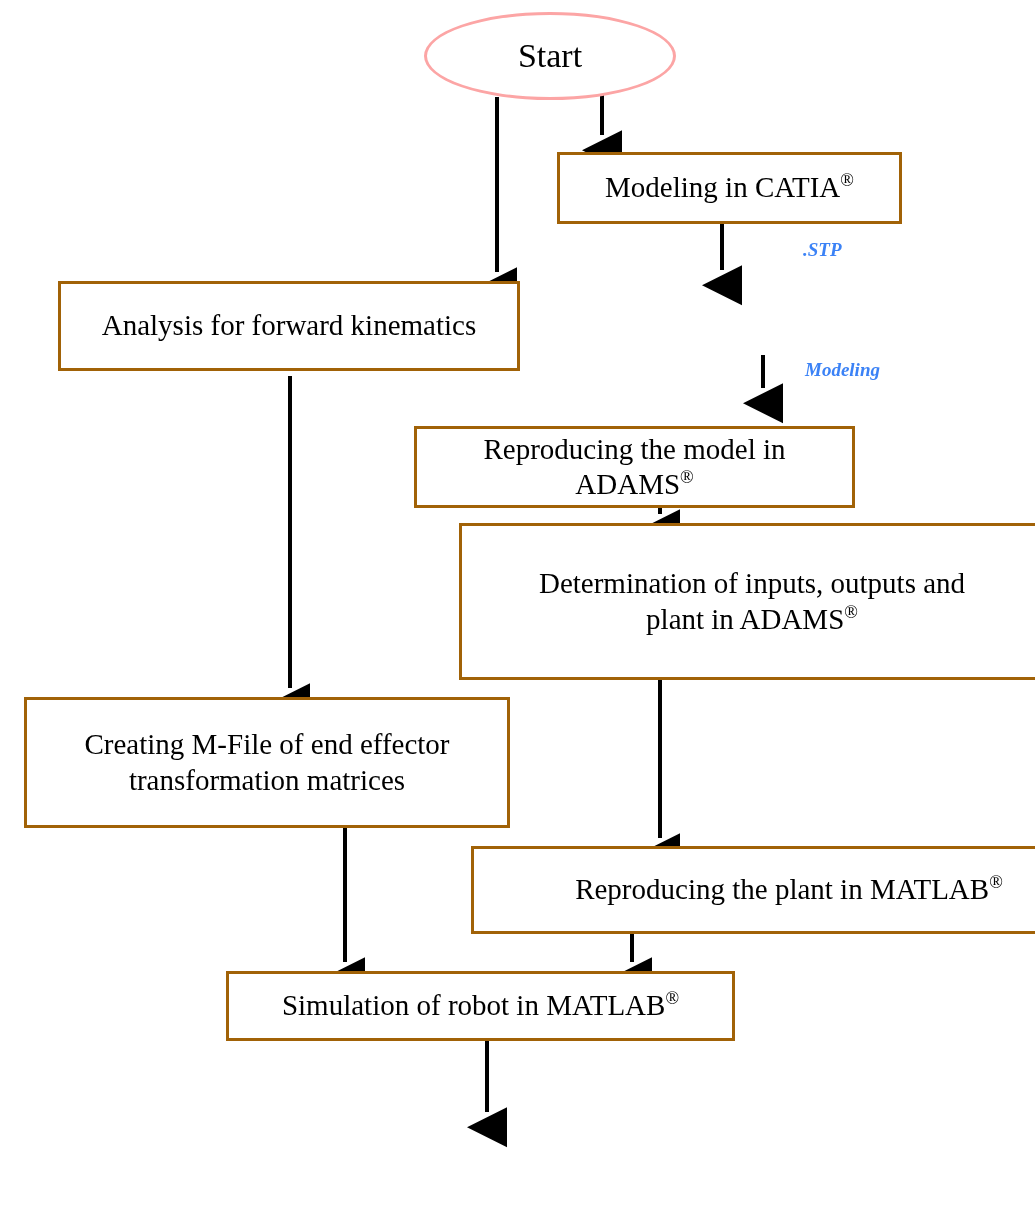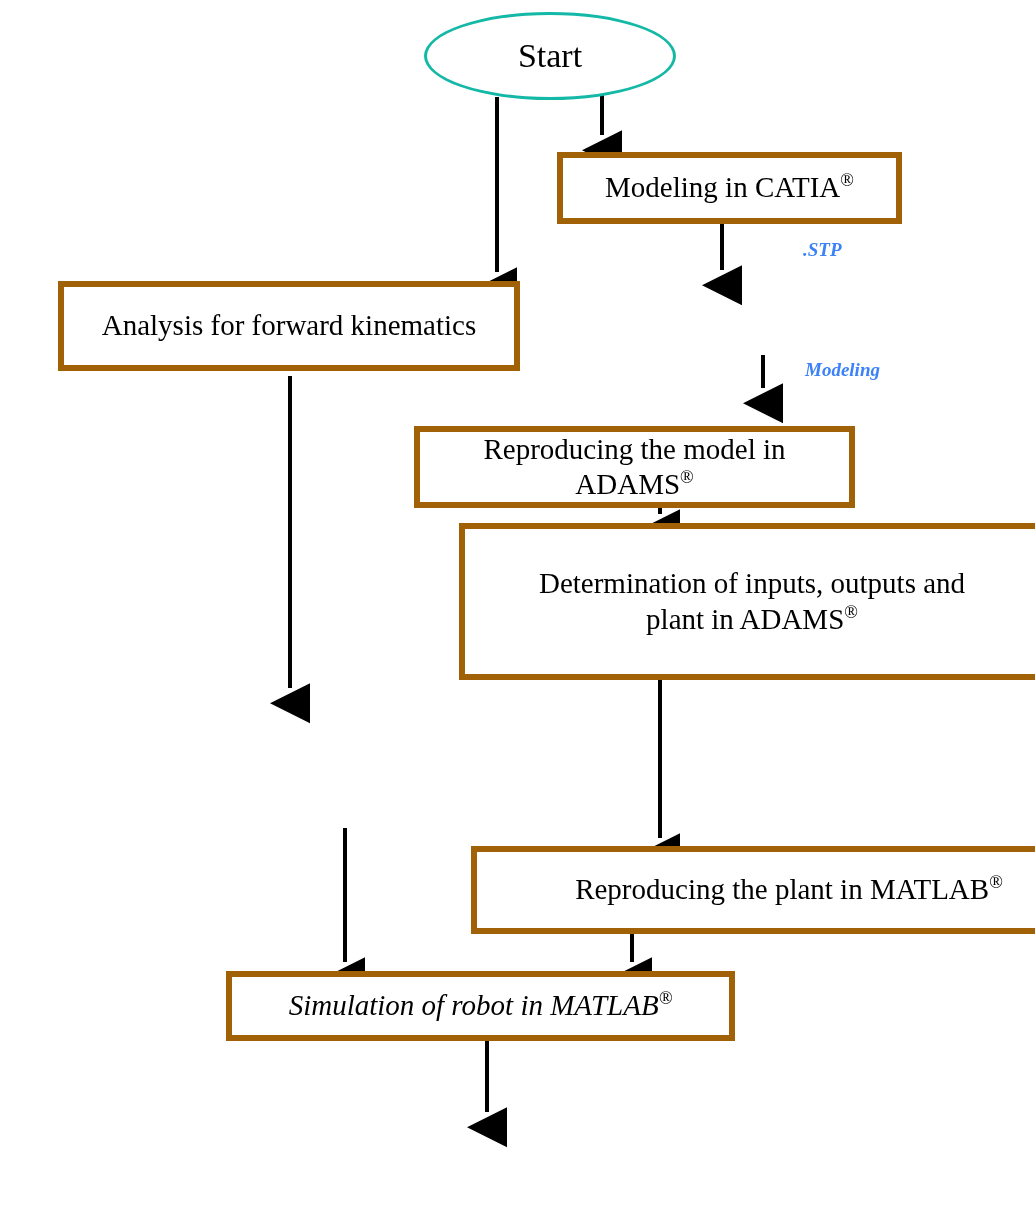--- a/index.html
+++ b/index.html
@@ -28,24 +28,24 @@
     position: absolute;
     box-sizing: border-box;
     display: flex;
     align-items: center;
     justify-content: center;
     text-align: center;
     color: #000000;
     background: #ffffff;
   }
   .node.process {
-    border: 6px solid #a16207;
+    border: 3px solid #a16207;
   }
   .node.terminator {
-    border: 3px solid #14b8a6;
+    border: 3px solid #fca5a5;
     border-radius: 50%;
   }
   .node-label {
     display: block;
     line-height: 1.22;
     padding: 0 10px;
     white-space: pre-line;
   }
   .edge-label {
     position: absolute;
@@ -128,26 +128,29 @@
 
 
   <div class="node process" style="left:414px; top:398px; width:441px; height:82px; font-size:29px;margin-top:28px;">
     <span class="node-label">Reproducing the model in ADAMS<sup class="reg">®</sup></span>
   </div>
 
   <div class="node process" style="left:431px; top:523px; width:586px; height:157px; font-size:29px;margin-left:28px;">
     <span class="node-label">Determination of inputs, outputs and<br>plant in ADAMS<sup class="reg">®</sup></span>
   </div>
 
+  <div class="node process" style="left:24px; top:697px; width:486px; height:131px; font-size:29px;">
+    <span class="node-label">Creating M-File of end effector<br>transformation matrices</span>
+  </div>
 
   <div class="node process" style="left:471px; top:846px; width:636px; height:88px; font-size:29px;">
     <span class="node-label">Reproducing the plant in MATLAB<sup class="reg">®</sup></span>
   </div>
 
-  <div class="node process" style="left:226px; top:971px; width:509px; height:70px; font-size:29px;font-style:italic;">
+  <div class="node process" style="left:226px; top:971px; width:509px; height:70px; font-size:29px;">
     <span class="node-label">Simulation of robot in MATLAB<sup class="reg">®</sup></span>
   </div>
 
 
   <div class="edge-label" style="left:803px; top:239px; font-size:19px;">.STP</div>
 
   <div class="edge-label" style="left:805px; top:359px; font-size:19px;">Modeling</div>
 
 </div>
 

